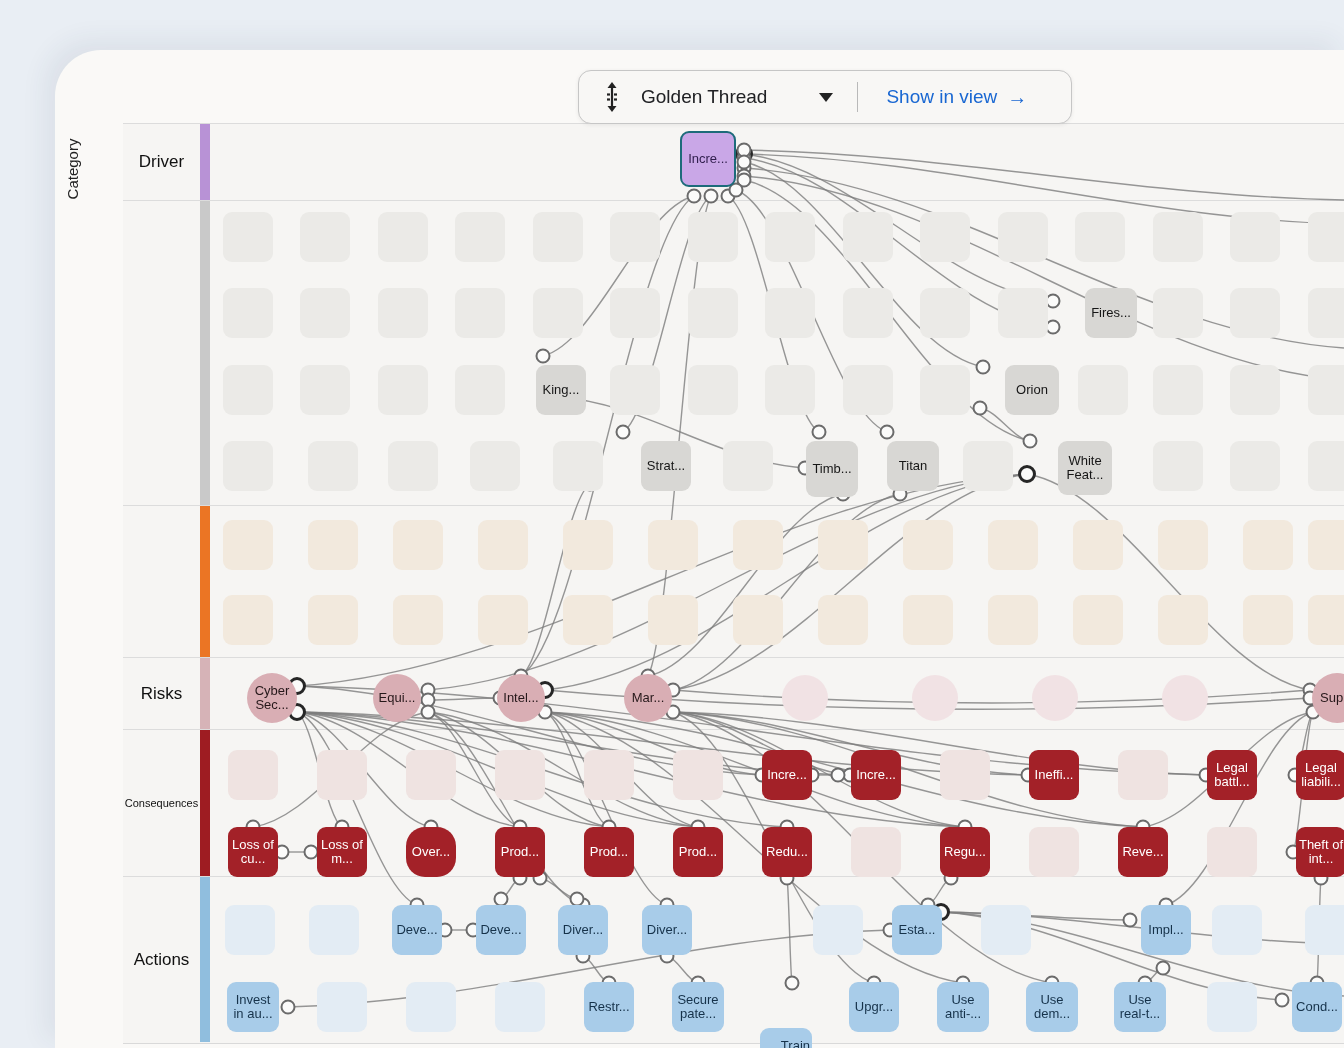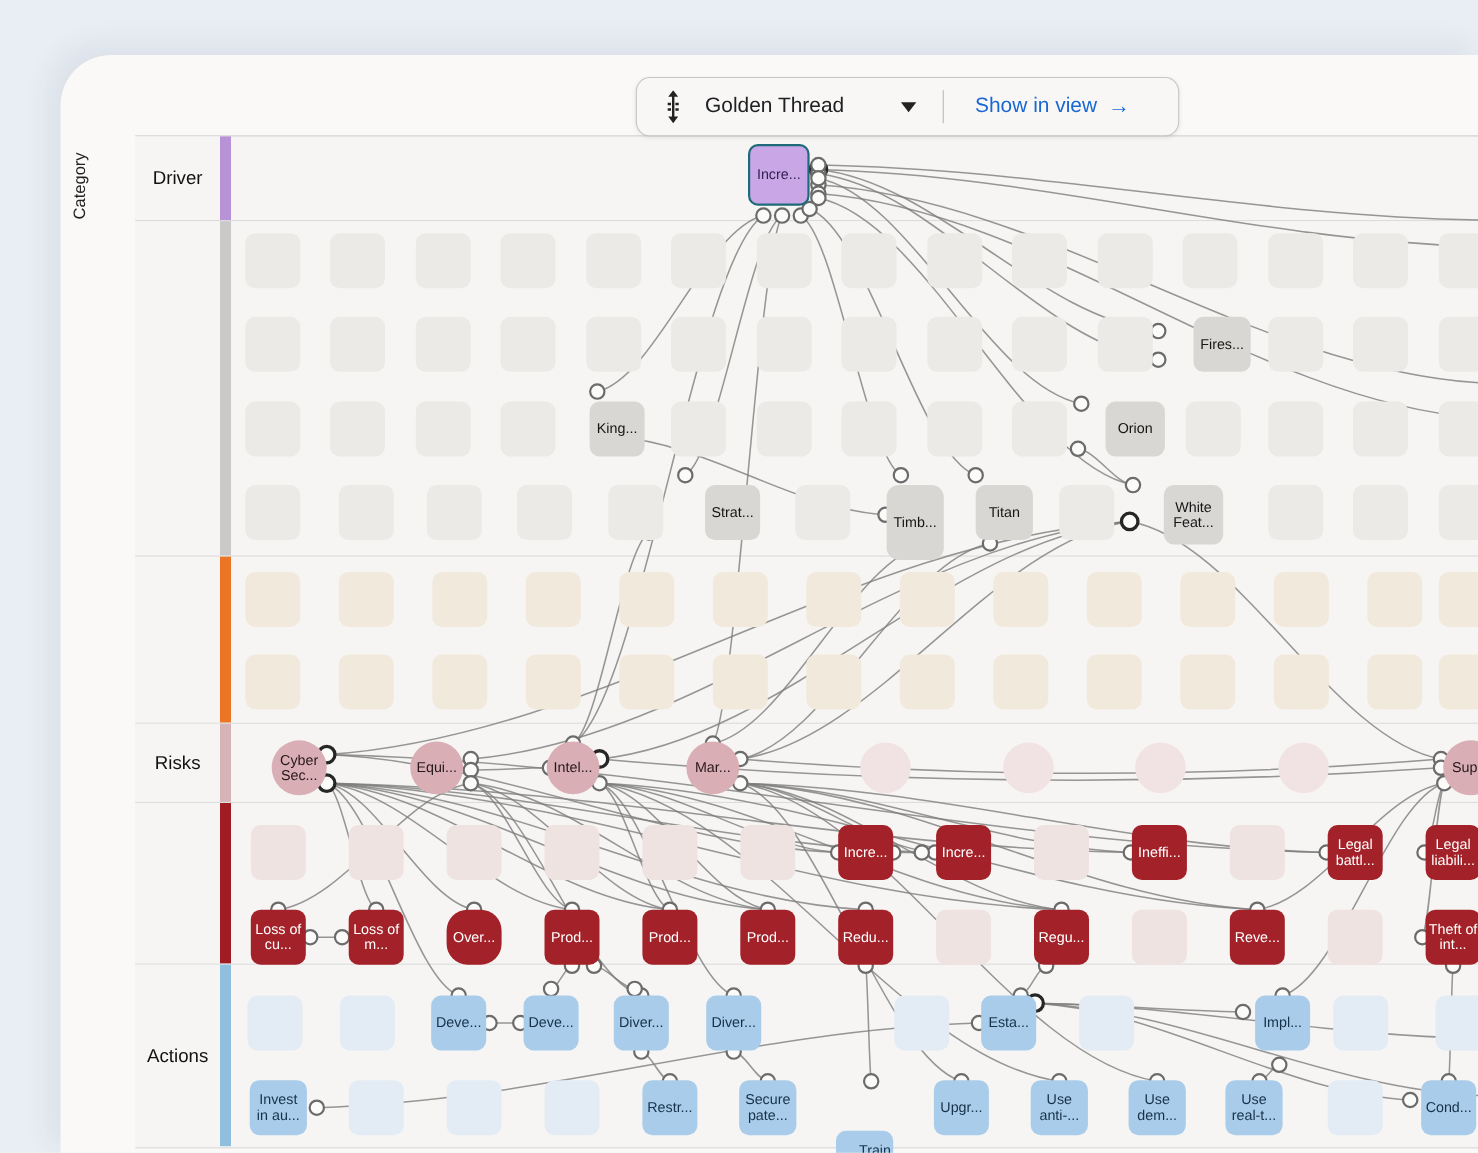--- a/index.html
+++ b/index.html
@@ -80,20 +80,21 @@
       <div class="cat-accent" style="background: rgb(201, 201, 201);"></div>
     </div>
     <div class="cat-row" style="top: 505px; height: 152px;">
       <div class="cat-accent" style="background: rgb(235, 117, 36);"></div>
     </div>
     <div class="cat-row" style="top: 657px; height: 72px;">
       <div class="cat-label-cell">Risks</div>
       <div class="cat-accent" style="background: rgb(214, 179, 183);"></div>
     </div>
     <div class="cat-row" style="top: 729px; height: 147px;">
+      <div class="cat-label-cell small">Consequences</div>
       <div class="cat-accent" style="background: rgb(158, 28, 34);"></div>
     </div>
     <div class="cat-row" style="top: 876px; height: 166px;">
       <div class="cat-label-cell">Actions</div>
       <div class="cat-accent" style="background: rgb(144, 190, 222);"></div>
     </div>
   </div>
 
 <svg id="edges" width="1344" height="1048">
     <path d="M744,154 C852.15,165.76 944.85,289.24 1053,301" fill="none" stroke="#7d7d7d" stroke-width="1.4" opacity="0.8"></path>
@@ -265,21 +266,21 @@
     <circle cx="1321" cy="878" r="6.5" fill="#fbfbfa" stroke="#6b6b6b" stroke-width="2"></circle>
     <circle cx="1317" cy="983" r="6.5" fill="#fbfbfa" stroke="#6b6b6b" stroke-width="2"></circle>
   </svg>
 
 <div id="nodes">
     <div class="node cat-driver active" style="left: 680px; top: 131px; width: 56px; height: 56px;">Incre...</div>
     <div class="node cat-projects active" style="left: 1085px; top: 288px; width: 52px; height: 50px;">Fires...</div>
     <div class="node cat-projects active" style="left: 536px; top: 365px; width: 50px; height: 50px;">King...</div>
     <div class="node cat-projects active" style="left: 1005px; top: 365px; width: 54px; height: 50px;">Orion</div>
     <div class="node cat-projects active" style="left: 641px; top: 441px; width: 50px; height: 50px;">Strat...</div>
-    <div class="node cat-projects active" style="left: 806px; top: 441px; width: 52px; height: 68px; border-radius: 11px;">Timb...</div>
+    <div class="node cat-projects active" style="left: 806px; top: 441px; width: 52px; height: 56px;">Timb...</div>
     <div class="node cat-projects active" style="left: 887px; top: 441px; width: 52px; height: 50px;">Titan</div>
     <div class="node cat-projects active" style="left: 1058px; top: 441px; width: 54px; height: 54px;">White Feat...</div>
     <div class="node cat-projects faded" style="left: 223px; top: 212px; width: 50px; height: 50px;"></div>
     <div class="node cat-projects faded" style="left: 300px; top: 212px; width: 50px; height: 50px;"></div>
     <div class="node cat-projects faded" style="left: 378px; top: 212px; width: 50px; height: 50px;"></div>
     <div class="node cat-projects faded" style="left: 455px; top: 212px; width: 50px; height: 50px;"></div>
     <div class="node cat-projects faded" style="left: 533px; top: 212px; width: 50px; height: 50px;"></div>
     <div class="node cat-projects faded" style="left: 610px; top: 212px; width: 50px; height: 50px;"></div>
     <div class="node cat-projects faded" style="left: 688px; top: 212px; width: 50px; height: 50px;"></div>
     <div class="node cat-projects faded" style="left: 765px; top: 212px; width: 50px; height: 50px;"></div>

